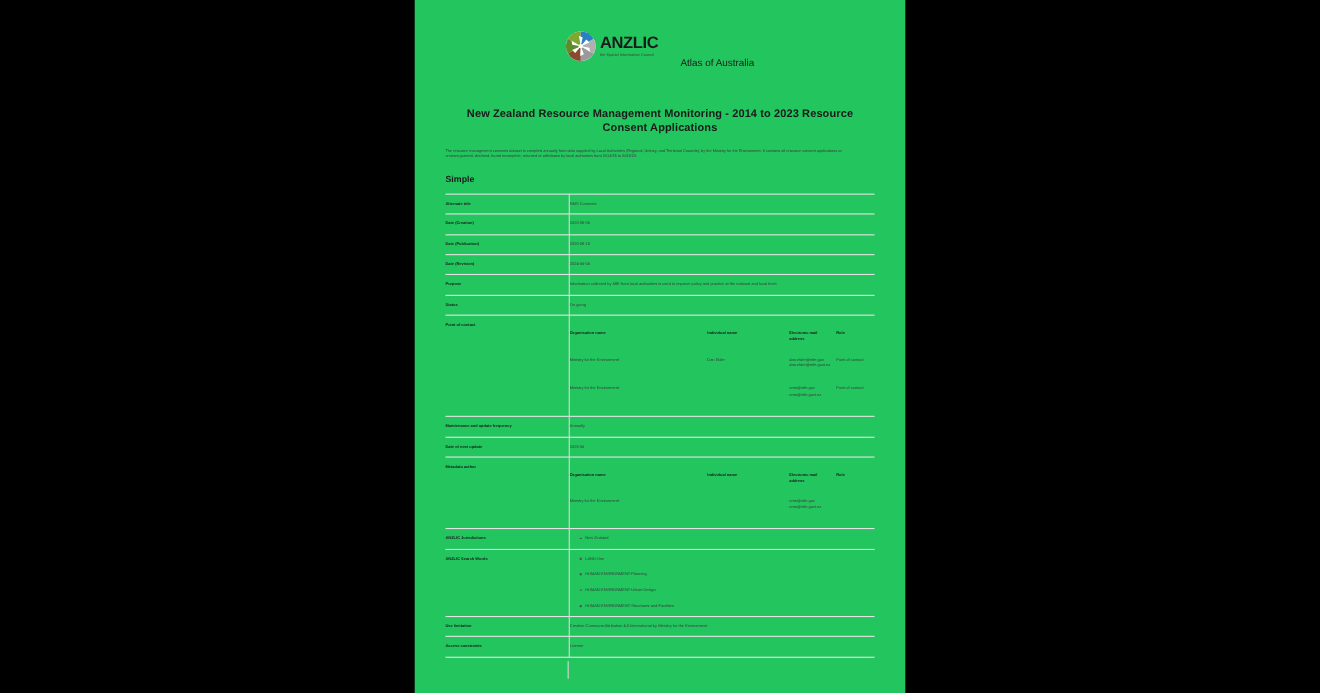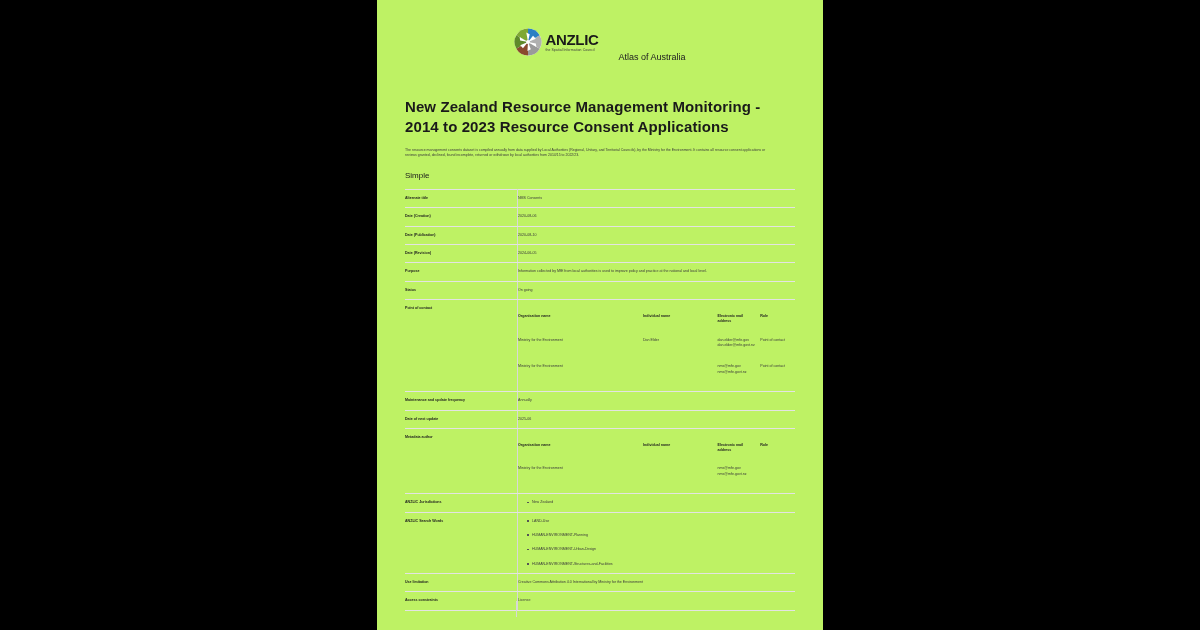--- a/index.html
+++ b/index.html
@@ -13,21 +13,21 @@
   body {
     font-family: "Liberation Sans", sans-serif;
     -webkit-font-smoothing: antialiased;
   }
   .page {
     position: absolute;
     left: 377px;
     top: 0;
     width: 446px;
     height: 630px;
-    background: #bef264;
+    background: #22c55e;
     overflow: hidden;
   }
   .header {
     padding-top: 28px;
     display: flex;
     align-items: flex-end;
     justify-content: center;
   }
   .brand {
     display: flex;
@@ -68,37 +68,38 @@
     margin-left: 20px;
     margin-bottom: -6px;
     white-space: nowrap;
   }
 
   .content {
     padding: 0 28px 0 28px;
     margin-top: 41px;
   }
   h1.doc-title {
-    font-size: 15px;
+    font-size: 10px;
     font-weight: bold;
     color: #1a1a1a;
     margin: 0 0 0 0;
     letter-spacing: 0.1px;
     line-height: 1.3;
+    text-align: center;
   }
   p.abstract {
     font-size: 3.5px;
     line-height: 1.55;
     color: #3a3a3a;
     margin: 12px 0 0 0;
     max-width: 372px;
   }
   h2.section-title {
     font-size: 8px;
-    font-weight: normal;
+    font-weight: bold;
     color: #1a1a1a;
     margin: 12px 0 0 0;
   }
 
   table.meta {
     width: 100%;
     border-collapse: collapse;
     margin-top: 9px;
     table-layout: fixed;
   }

